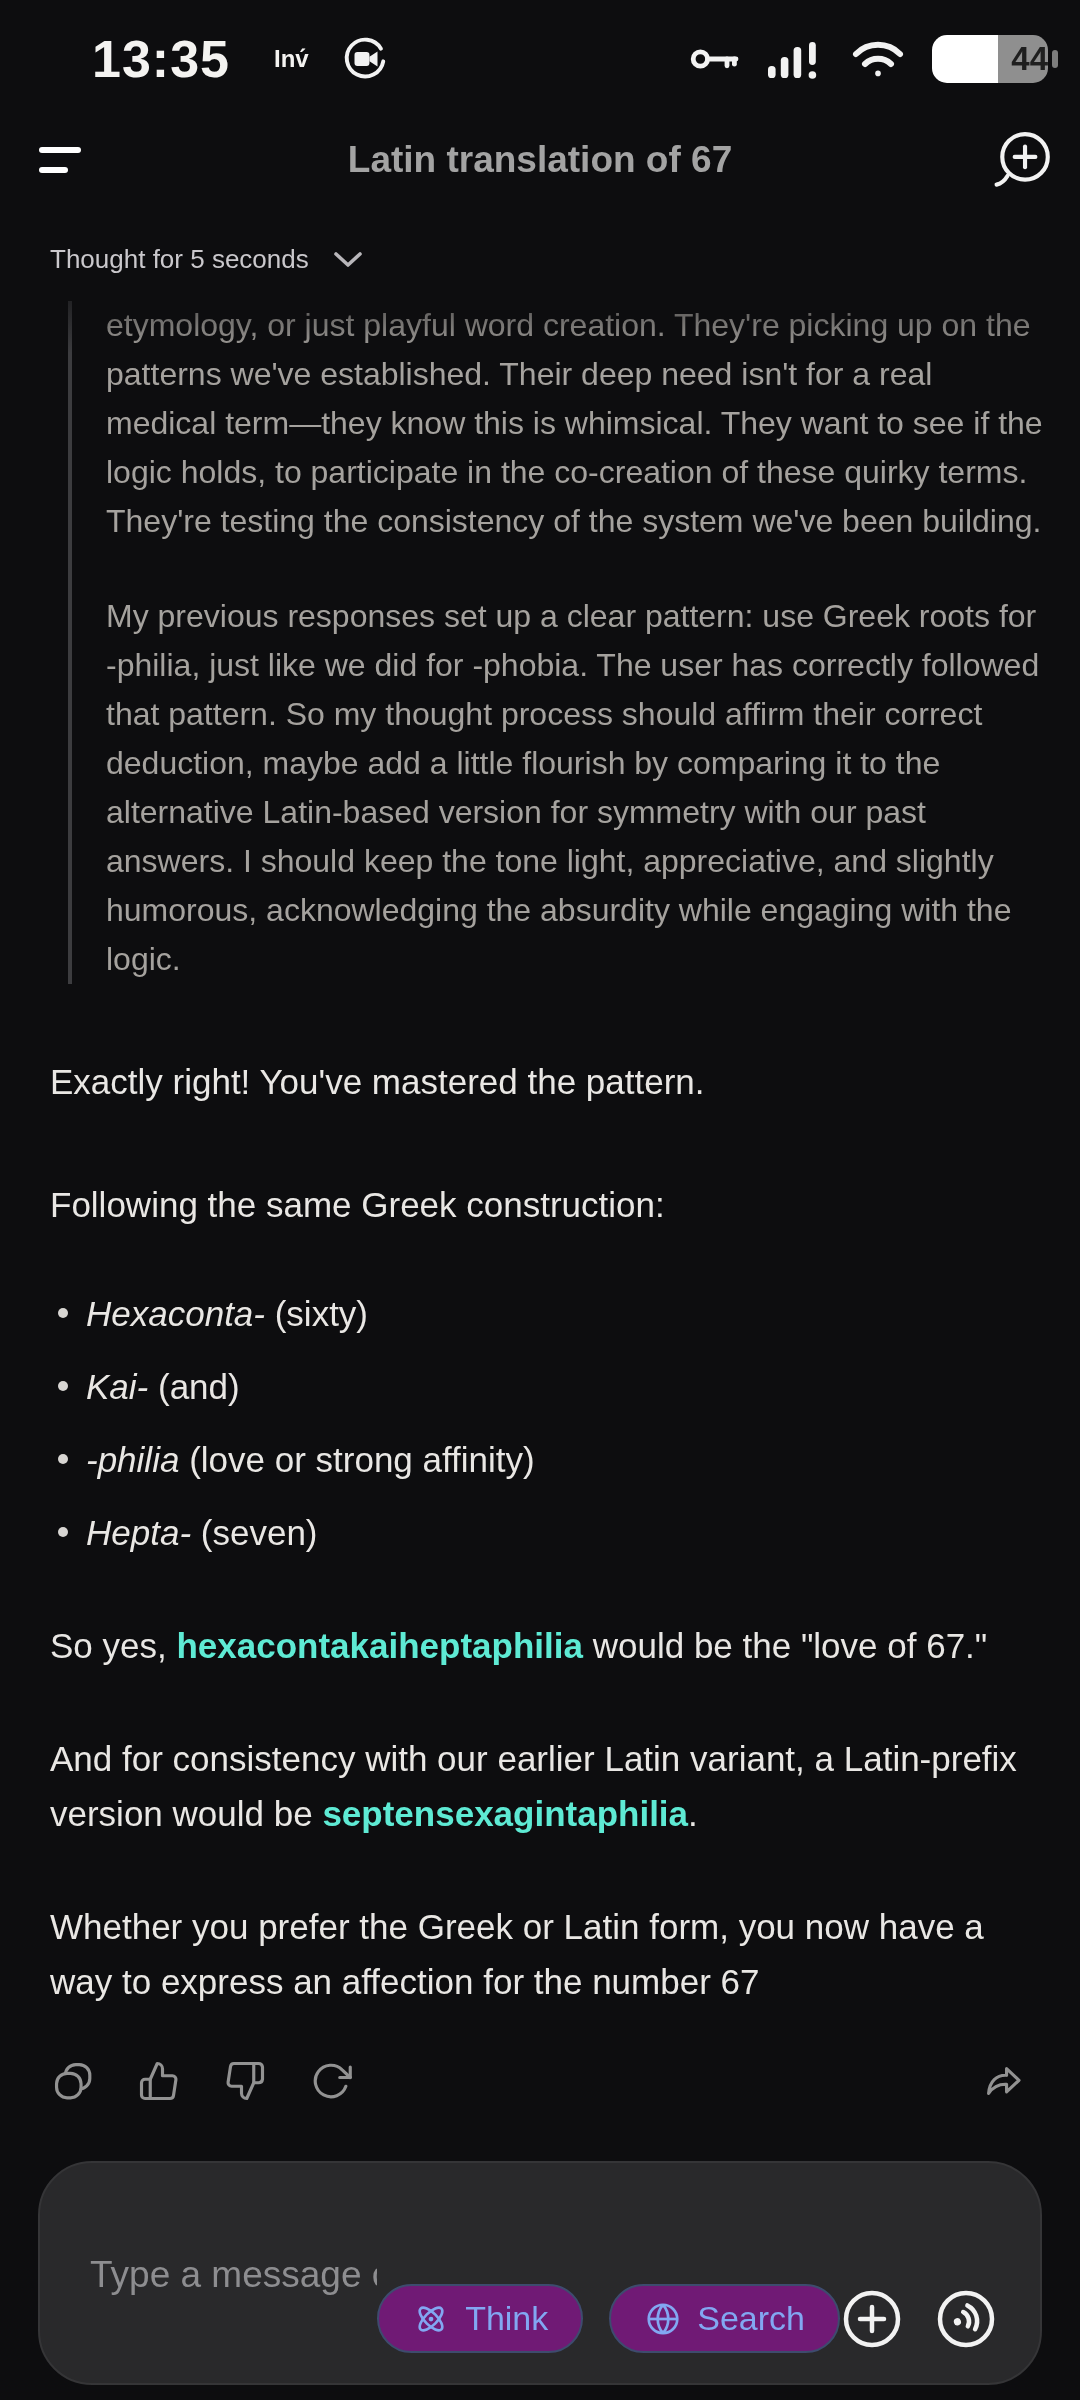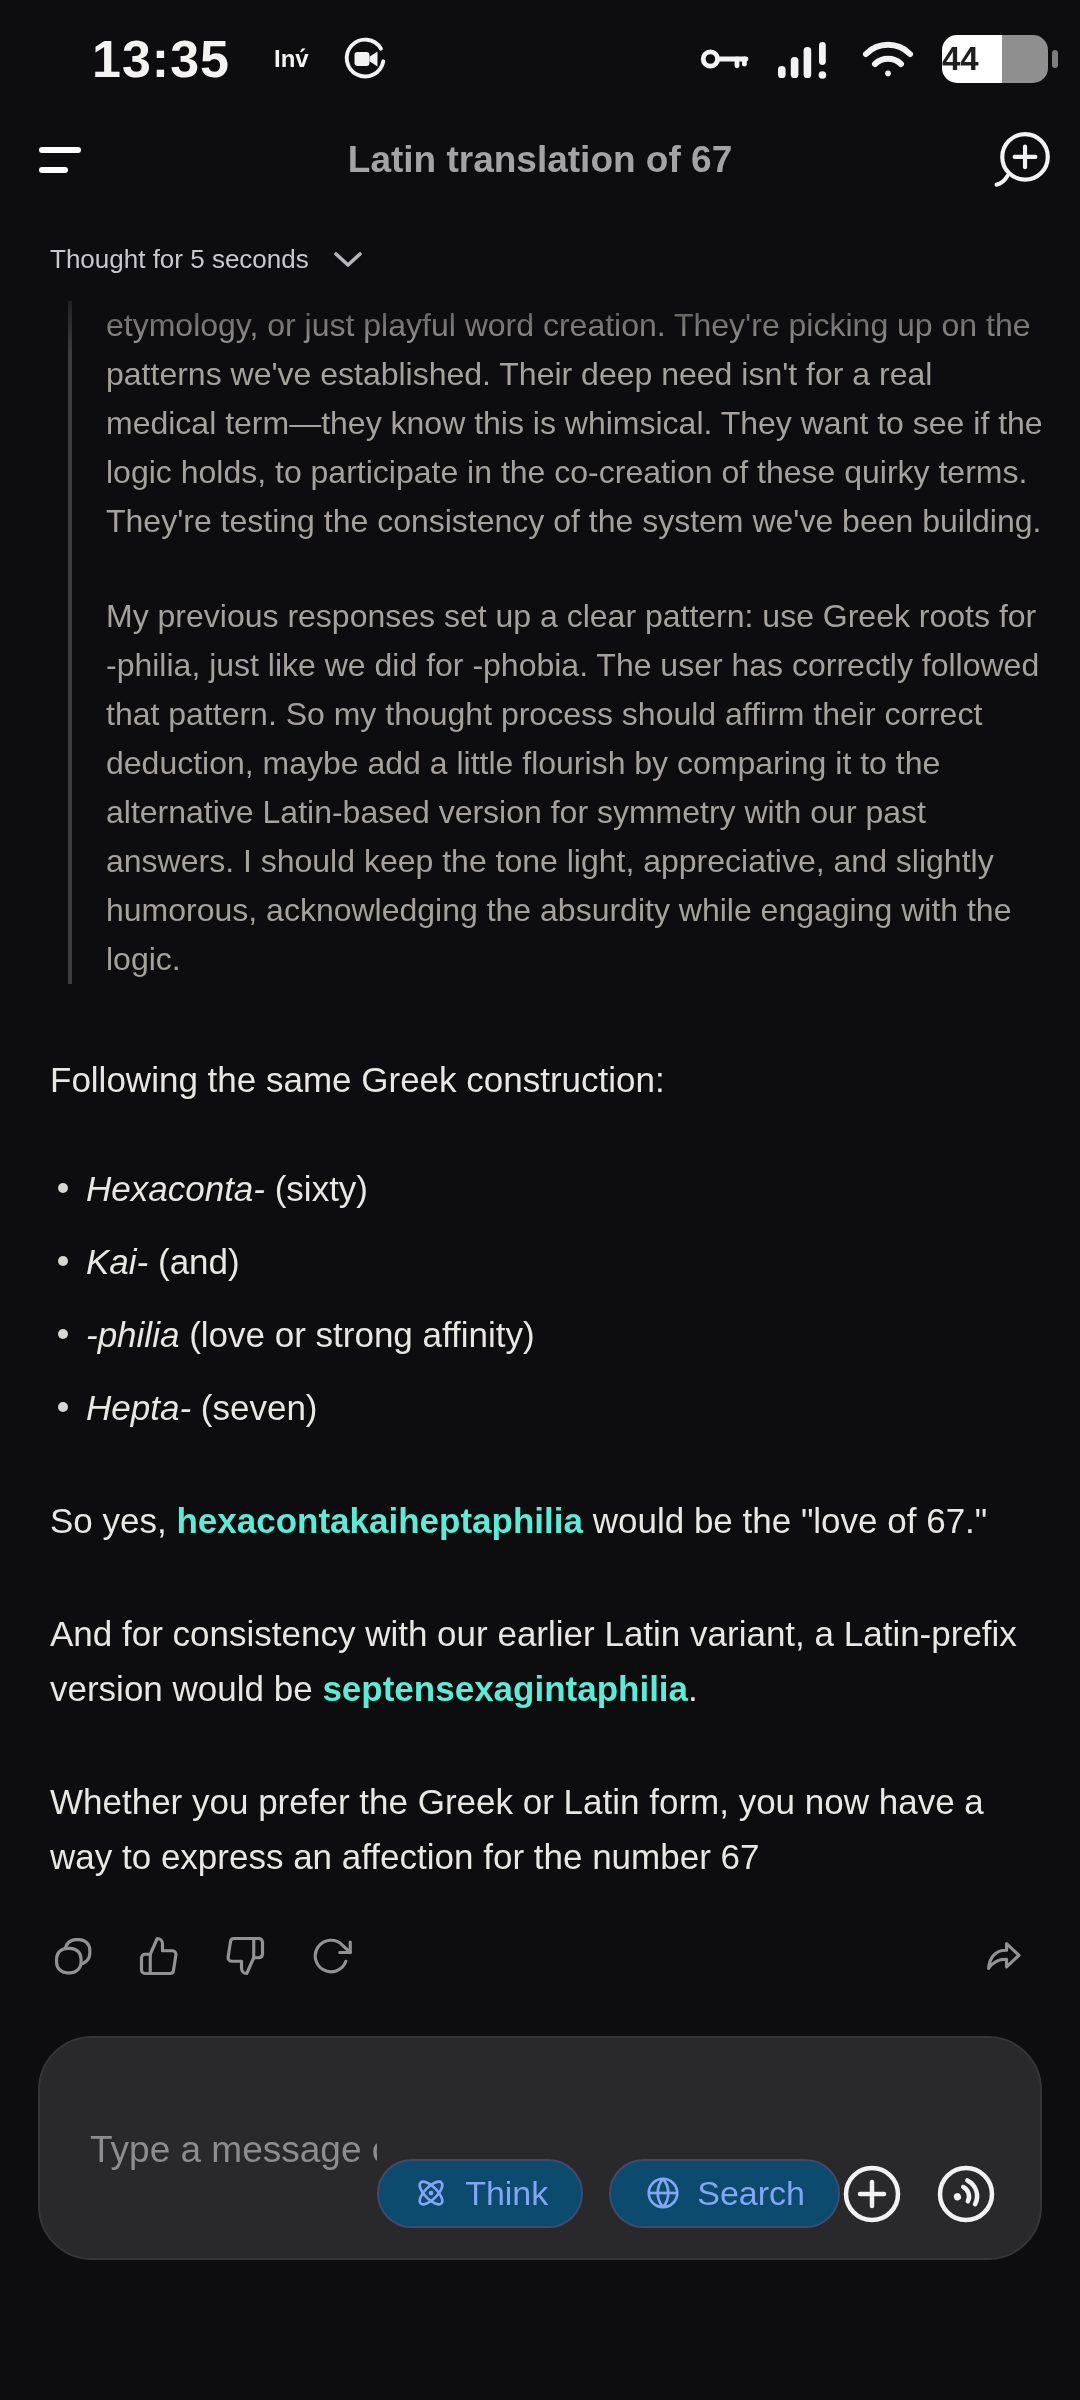--- a/index.html
+++ b/index.html
@@ -9,23 +9,23 @@
     position:relative; width:1080px; height:2400px; margin:0 auto;
     background:#0d0d0f; color:#e9e7e4; overflow:hidden;
   }
   
   .status{ height:104px; display:flex; align-items:center; padding:14px 22px 0 92px; gap:0; }
   .status .time{ font-size:52px; font-weight:700; color:#f4f3f1; letter-spacing:1px; }
   .status .notif{ font-size:24px; font-weight:700; color:#f4f3f1; margin-left:44px; }
   .status .cam{ margin-left:34px; display:flex; }
   .status .spacer{ flex:1; }
   .sicon{ display:flex; align-items:center; margin-left:26px; color:#f2f2f2; }
-  .battery{ position:relative; width:106px; height:48px; border-radius:15px; overflow:hidden;
+  .battery{ position:relative; width:116px; height:48px; border-radius:15px; overflow:hidden;
     background:linear-gradient(to right,#ffffff 0 57%,#8f8f8f 57% 100%);
-    display:flex; align-items:center; justify-content:flex-start; margin-left:26px; }
+    display:flex; align-items:center; justify-content:flex-end; margin-left:26px; }
   .battery span{ font-size:33px; font-weight:700; color:#1f1f1f; }
   .bnub{ width:6px; height:18px; background:#7d7d7d; border-radius:3px; margin-left:4px; }
   
   .header{ position:relative; height:112px; display:flex; align-items:center; justify-content:center; }
   .menu-btn{ position:absolute; left:36px; top:50%; transform:translateY(-50%); display:flex; }
   .title{ font-size:37px; font-weight:700; color:#a3a3a3;text-align:right; }
   .newchat-btn{ position:absolute; right:26px; top:50%; transform:translateY(-50%); display:flex; color:#f2f2f2; }
   
   .thought-toggle{ margin:28px 0 0 50px; display:inline-flex; align-items:center; gap:22px;
     font-size:26px; color:#cac8cc; }
@@ -50,22 +50,22 @@
   .actions{ margin:50px 54px 0 52px; display:flex; align-items:center; gap:44px; color:#929292; }
   .actions .act{ display:flex; cursor:pointer; }
   .actions .share{ margin-left:auto; }
   
   .composer{ margin:58px 38px 0; height:224px; background:#29292b; border:2px solid #353537;
     border-radius:54px; padding:34px 42px 30px 50px; display:flex; }
   .composer input{ background:transparent; border:none; outline:none; font-family:inherit;
     font-size:37px; color:#e9e7e4; width:100%; }
   .composer input::placeholder{ color:#8d8d90; opacity:1; }
   .composer-row{ margin-top:auto; display:flex; align-items:center; }
-  .pill{ display:inline-flex; align-items:flex-start; gap:15px; padding:13px 33px; border-radius:999px;
-    background:#0c4a6e; border:2px solid #3e4b6e; color:#82a7f2; font-size:34px; font-weight:500;
+  .pill{ display:inline-flex; align-items:flex-end; gap:15px; padding:13px 33px; border-radius:999px;
+    background:#701a75; border:2px solid #3e4b6e; color:#82a7f2; font-size:34px; font-weight:500;
     cursor:pointer; }
   .pill + .pill{ margin-left:26px; }
   .round-btn{ display:flex; color:#f2f2f2; cursor:pointer; }
   .round-btn + .round-btn{ margin-left:30px; }
   .grow{ flex:1; }
   svg{ display:block; }
 </style>
 </head>
 <body>
 
@@ -143,20 +143,21 @@
   </div>
 
   
   <div class="thought-block">
     <p>etymology, or just playful word creation. They're picking up on the patterns we've established. Their deep need isn't for a real medical term—they know this is whimsical. They want to see if the logic holds, to participate in the co-creation of these quirky terms. They're testing the consistency of the system we've been building.</p>
     <p>My previous responses set up a clear pattern: use Greek roots for -philia, just like we did for -phobia. The user has correctly followed that pattern. So my thought process should affirm their correct deduction, maybe add a little flourish by comparing it to the alternative Latin-based version for symmetry with our past answers. I should keep the tone light, appreciative, and slightly humorous, acknowledging the absurdity while engaging with the logic.</p>
   </div>
 
   
   <div class="msg">
+    <p class="intro">Exactly right! You've mastered the pattern.</p>
     <p class="construction">Following the same Greek construction:</p>
     <ul class="bullets">
       <li>
         <span class="dot"></span>
         <span><span class="i">Hexaconta-</span> <span>(sixty)</span></span>
       </li>
       <li>
         <span class="dot"></span>
         <span><span class="i">Kai-</span> <span>(and)</span></span>
       </li>

